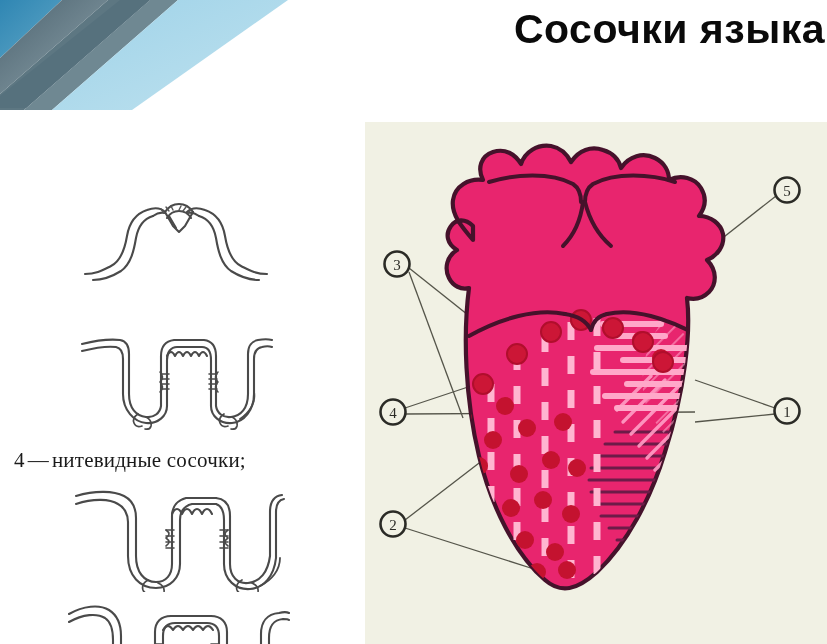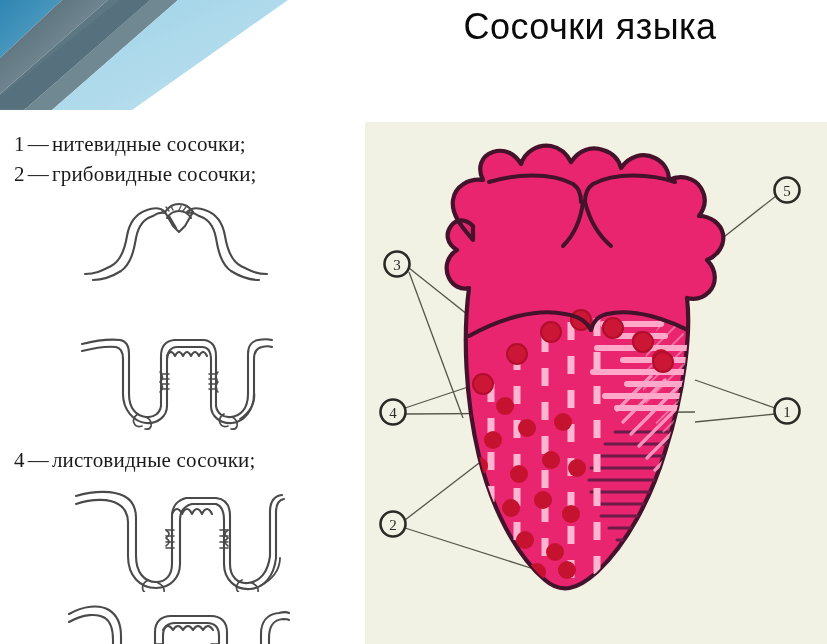--- a/index.html
+++ b/index.html
@@ -22,24 +22,24 @@
     overflow: hidden;
     pointer-events: none;
   }
   #corner-ribbon svg { display: block; }
 
   
   #page-title {
     position: absolute;
     left: 355px; top: 8px;
     width: 470px;
-    text-align: center;
+    text-align: right;
     font-family: "Liberation Sans", "DejaVu Sans", sans-serif;
-    font-weight: normal;
-    font-size: 36px;
+    font-weight: bold;
+    font-size: 41px;
     letter-spacing: 0.5px;
     color: #0a0a0a;
     line-height: 1.05;
     white-space: nowrap;
   }
 
   
   #legend {
     position: absolute;
     left: 0px; top: 126px;
@@ -106,27 +106,21 @@
       <polygon points="178,0 288,0 132,110 52,110" fill="url(#gLight)"></polygon>
       <polygon points="120,0 150,0 26,108 0,108 0,96" fill="#55707c" opacity="0.85"></polygon>
     </g>
   </svg>
 </div>
 
 <div id="page-title">Сосочки языка</div>
 
 <div id="legend">
 
-  <div class="legend-line" style="top:6px;">
-    <span class="legend-num">1</span><span class="legend-dash">—</span><span>нитевидные сосочки;</span>
-  </div>
-
-  <div class="legend-line" style="top:36px;">
-    <span class="legend-num">2</span><span class="legend-dash">—</span><span>грибовидные сосочки;</span>
-  </div>
+
 
   <div class="legend-figure" style="top:70px;">
     <svg width="190" height="90" viewBox="0 0 190 90" xmlns="http://www.w3.org/2000/svg" fill="none" stroke="#4a4a4a" stroke-width="2.1" stroke-linecap="round" stroke-linejoin="round">
       <path d="M4,78 C16,78 22,74 30,70 C40,65 44,52 46,40 C48,28 54,18 66,14
                C74,11 80,12 84,16"></path>
       <path d="M12,84 C24,84 32,80 40,75 C50,68 53,54 55,42 C57,31 62,23 72,20"></path>
       <path d="M186,78 C174,78 168,74 160,70 C150,65 146,52 144,40 C142,28 136,18 124,14
                C116,11 110,12 106,16"></path>
       <path d="M178,84 C166,84 158,80 150,75 C140,68 137,54 135,42 C133,31 128,23 118,20"></path>
       <path d="M84,16 C88,10 94,8 98,8 C102,8 108,10 112,16"></path>
@@ -166,21 +160,21 @@
         <path d="M62,92 q-6,4 -4,9 q2,5 8,3"></path>
         <path d="M70,95 q6,3 5,9 q-1,4 -6,3"></path>
         <path d="M148,92 q-6,4 -4,9 q2,5 8,3"></path>
         <path d="M156,95 q6,3 5,9 q-1,4 -6,3"></path>
       </g>
       <path d="M178,70 C180,80 174,90 164,97" stroke-width="1.8"></path>
     </svg>
   </div>
 
   <div class="legend-line" style="top:322px;">
-    <span class="legend-num">4</span><span class="legend-dash">—</span><span>листовидные сосочки;</span>
+    <span class="legend-num">4</span><span class="legend-dash">—</span><span>нитевидные сосочки;</span>
   </div>
 
   <div class="legend-figure" style="top:356px;">
     <svg width="220" height="110" viewBox="0 0 220 110" xmlns="http://www.w3.org/2000/svg" fill="none" stroke="#4a4a4a" stroke-width="2.1" stroke-linecap="round" stroke-linejoin="round">
       <path d="M10,14 C30,8 48,9 58,14 C66,18 70,26 70,36 L70,74
                C70,90 78,100 90,100 C100,100 106,93 106,82 L106,34
                C106,24 112,18 120,16 L150,16"></path>
       <path d="M10,22 C28,16 44,17 52,22 C58,25 62,32 62,40 L62,74
                C62,94 74,106 90,106 C104,106 114,96 114,82 L114,38
                C114,30 118,24 126,22 L150,22"></path>

